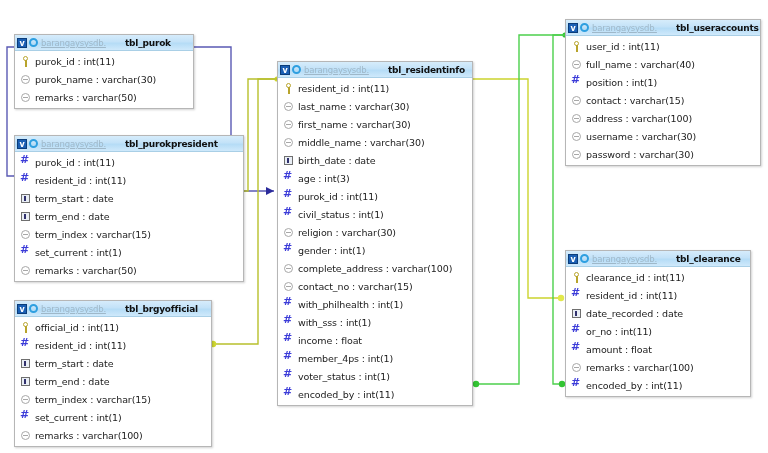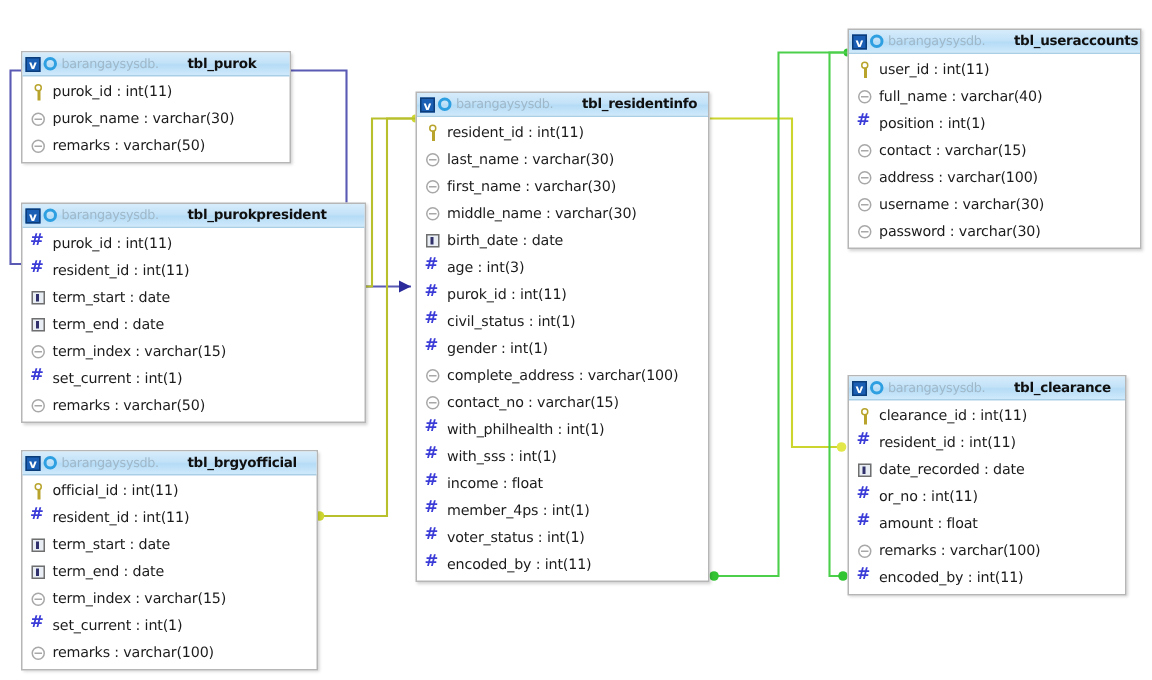--- a/index.html
+++ b/index.html
@@ -34,21 +34,21 @@
     border:1px solid #0b3d7a;box-sizing:border-box;
   }
   .hdr-icon-gear{
     width:9px;height:9px;flex:0 0 9px;margin-right:3px;position:relative;
   }
   .hdr-icon-gear::before{
     content:"";position:absolute;left:0;top:0;width:9px;height:9px;
     border:2px solid #2e9fe0;border-radius:50%;box-sizing:border-box;
   }
   .db-name{
-    font-size:8.5px;color:#9fb8c9;letter-spacing:-0.2px;
+    font-size:8.5px;color:#9fb8c9;letter-spacing:-0.2px;text-decoration:underline;
   }
   .tbl-name{
     font-size:9px;color:#101010;font-weight:bold;letter-spacing:-0.2px;padding-left:19px;
   }
   .cols{padding:1px 0 2px 0;}
   .col-row{
     display:flex;align-items:center;
     height:18px;
     padding-left:5px;
     white-space:nowrap;
@@ -259,20 +259,24 @@
         </div>
         <div class="col-row">
           <span class="col-icon ic-int"></span>
           <span class="col-text">purok_id : int(11)</span>
         </div>
         <div class="col-row">
           <span class="col-icon ic-int"></span>
           <span class="col-text">civil_status : int(1)</span>
         </div>
         <div class="col-row">
+          <span class="col-icon ic-varchar"></span>
+          <span class="col-text">religion : varchar(30)</span>
+        </div>
+        <div class="col-row">
           <span class="col-icon ic-int"></span>
           <span class="col-text">gender : int(1)</span>
         </div>
         <div class="col-row">
           <span class="col-icon ic-varchar"></span>
           <span class="col-text">complete_address : varchar(100)</span>
         </div>
         <div class="col-row">
           <span class="col-icon ic-varchar"></span>
           <span class="col-text">contact_no : varchar(15)</span>

